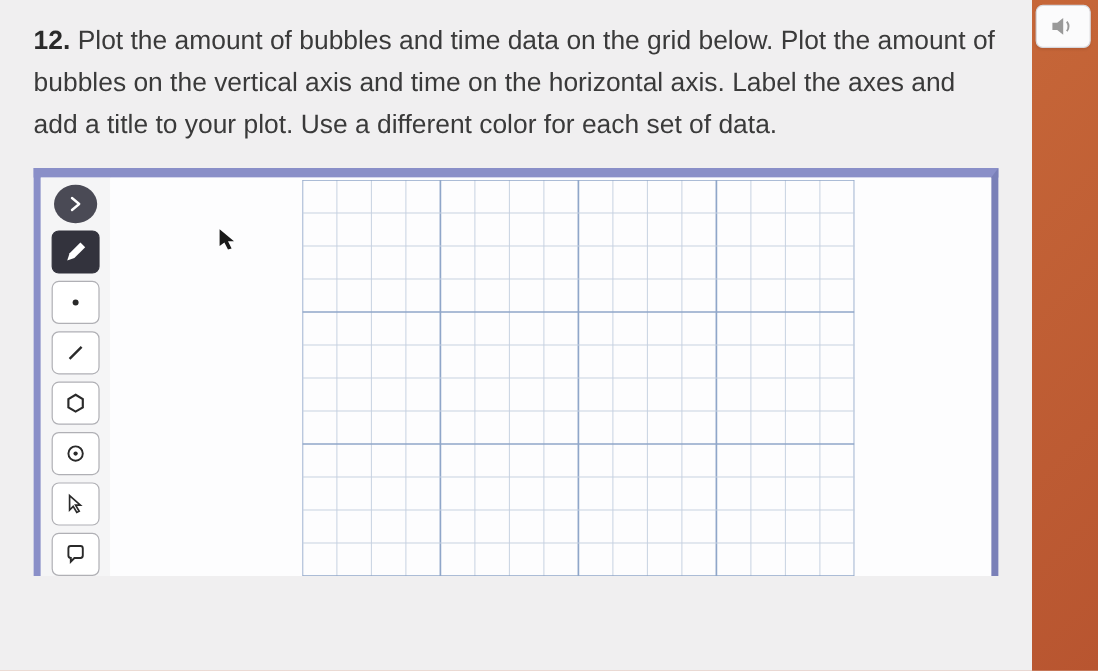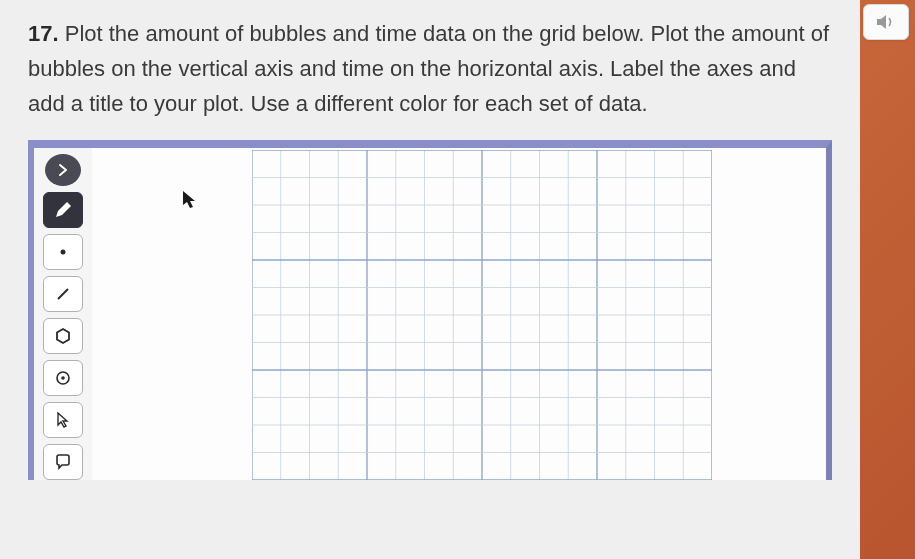--- a/index.html
+++ b/index.html
@@ -106,21 +106,21 @@
       color: #888;
       cursor: pointer;
       box-shadow: 0 1px 2px rgba(0,0,0,0.08);
     }
   </style>
 </head>
 <body>
 
 <div class="page">
   <div class="question-text">
-    <span class="q-num">17.</span>
+    <span class="q-num">12.</span>
     <span>Plot the amount of bubbles and time data on the grid below. Plot the amount of bubbles on the vertical axis and time on the horizontal axis. Label the axes and add a title to your plot. Use a different color for each set of data.</span>
   </div>
 
   <div class="canvas-wrap">
     <div class="toolbar">
       <div class="tool-btn expand">
         <svg width="14" height="14" viewBox="0 0 14 14">
             <path d="M4 2 L10 7 L4 12" stroke="#fff" stroke-width="2" fill="none" stroke-linecap="round" stroke-linejoin="round"></path>
           </svg>
       </div>

